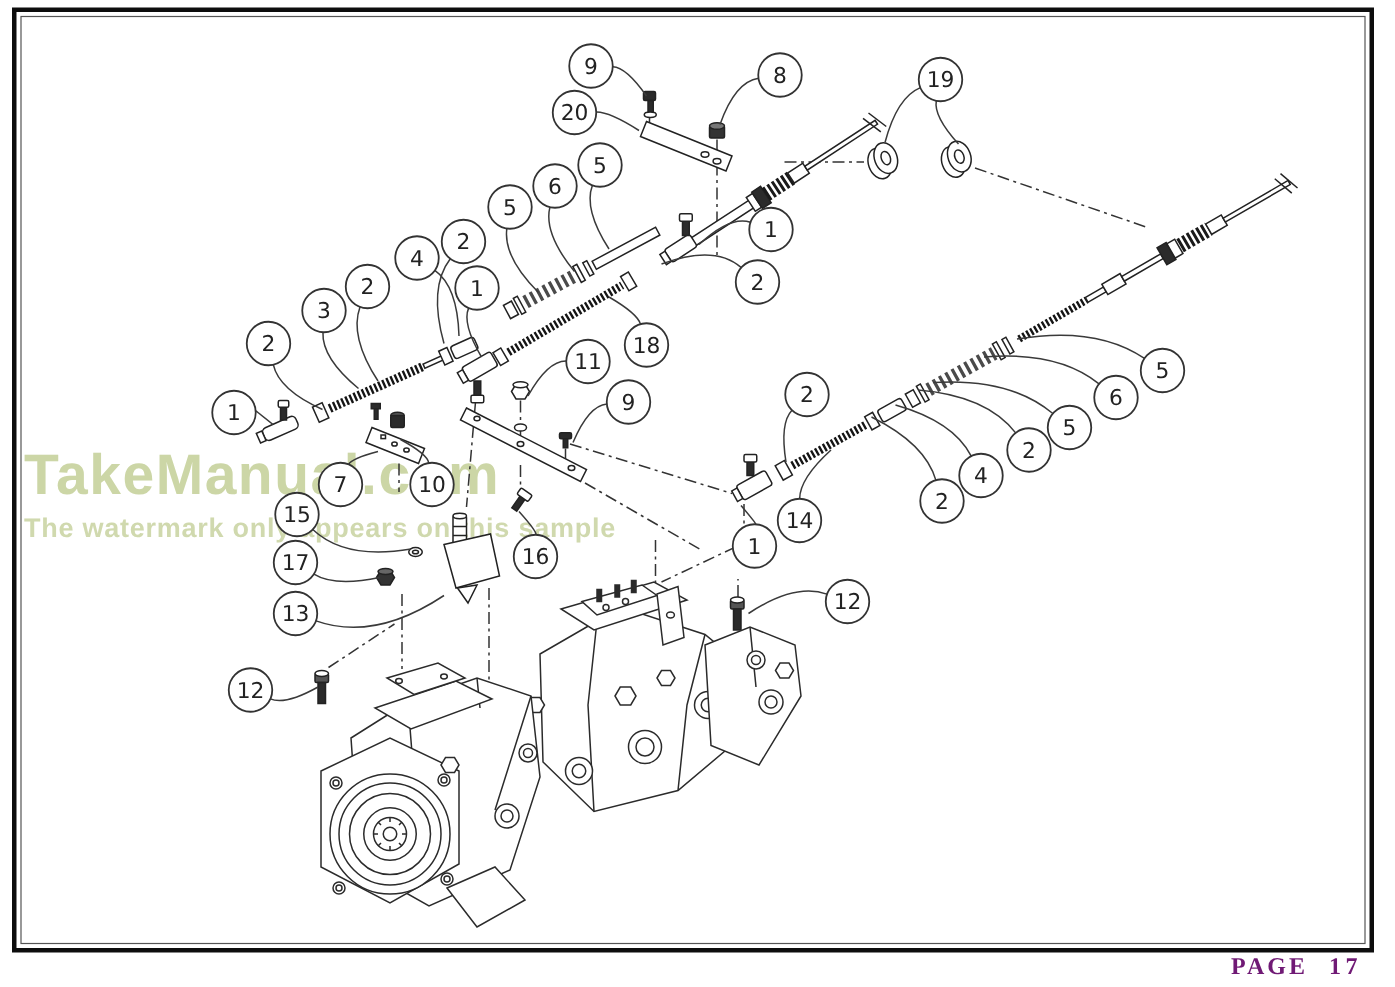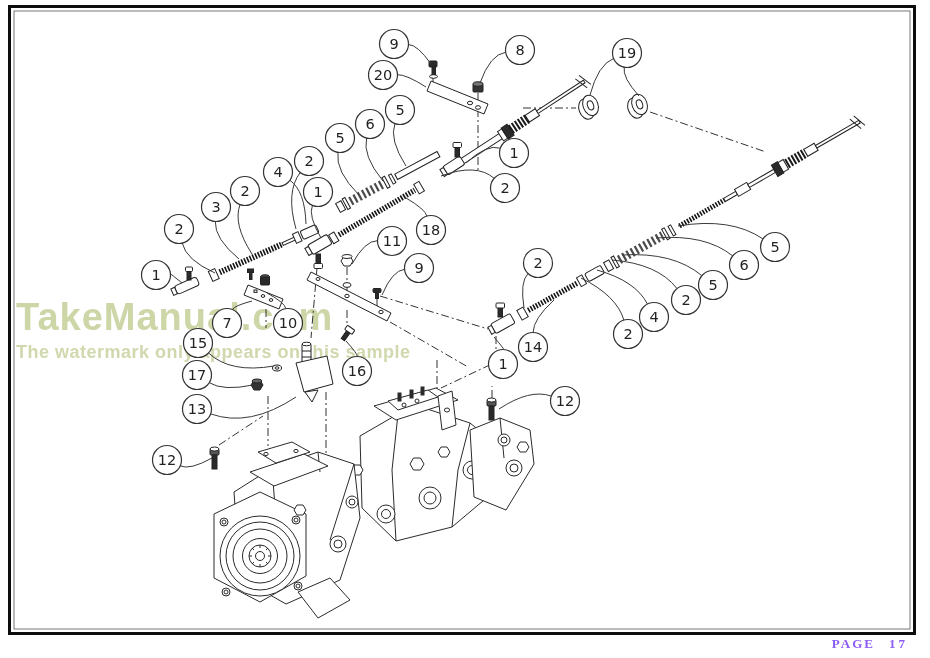--- a/index.html
+++ b/index.html
@@ -5,22 +5,22 @@
   html,body{margin:0;padding:0;background:#ffffff;}
   .page{position:relative;width:930px;height:658px;background:#fff;overflow:hidden;
         font-family:"Liberation Sans",sans-serif;}
   .watermark{position:absolute;left:16px;top:298px;z-index:1;pointer-events:none;}
   .wm-title{font-family:"Liberation Sans",sans-serif;font-weight:bold;
             font-size:38px;letter-spacing:1px;color:#ccd6a6;line-height:1.0;}
   .wm-sub{font-family:"Liberation Sans",sans-serif;font-weight:bold;
           font-size:18px;color:#d0d9ae;margin-top:6px;letter-spacing:0.5px;}
   svg.art{position:absolute;left:0;top:0;z-index:2;}
   .footer{position:absolute;z-index:3;right:22px;top:636px;
-          font-family:"Liberation Serif",serif;font-weight:bold;font-size:13px;
-          color:#8b5cf6;letter-spacing:2px;}
+          font-family:"Liberation Serif",serif;font-weight:bold;font-size:16px;
+          color:#701a75;letter-spacing:2px;}
   .footer .num{margin-left:14px;letter-spacing:3px;}
 </style>
 </head>
 <body>
 
 <div class="page">
 
   <div class="watermark">
     <div class="wm-title">TakeManual.com</div>
     <div class="wm-sub">The watermark only appears on this sample</div>

